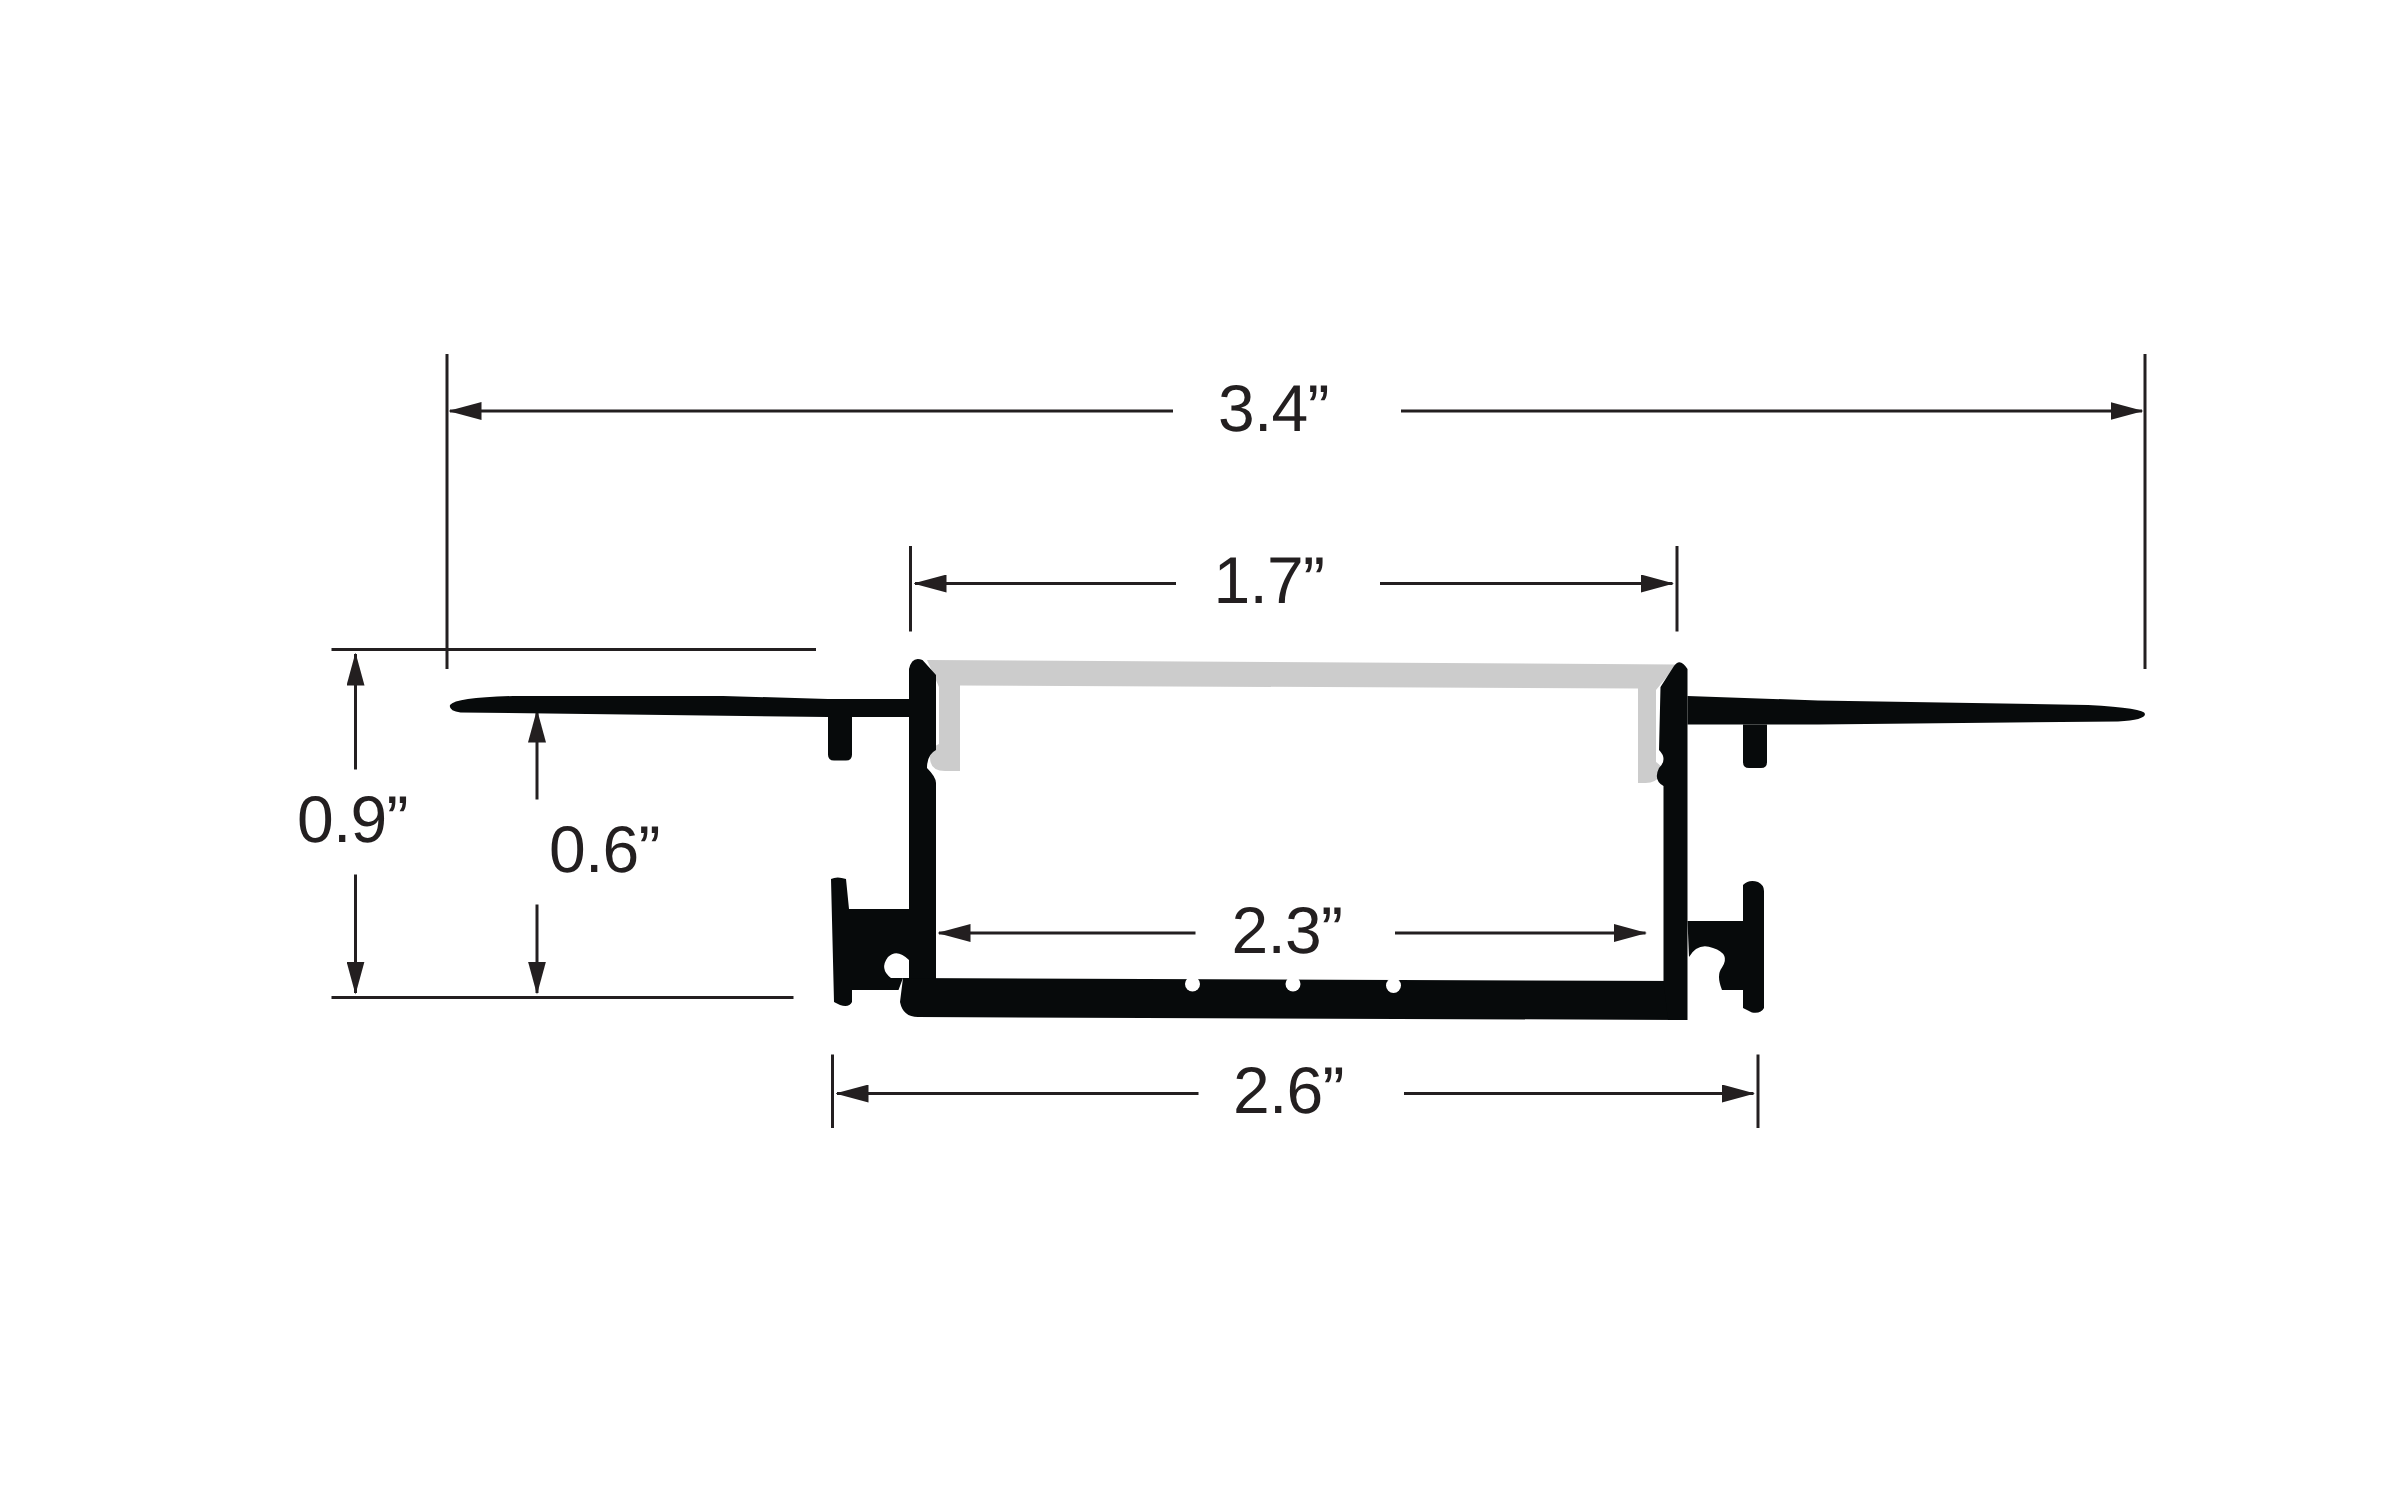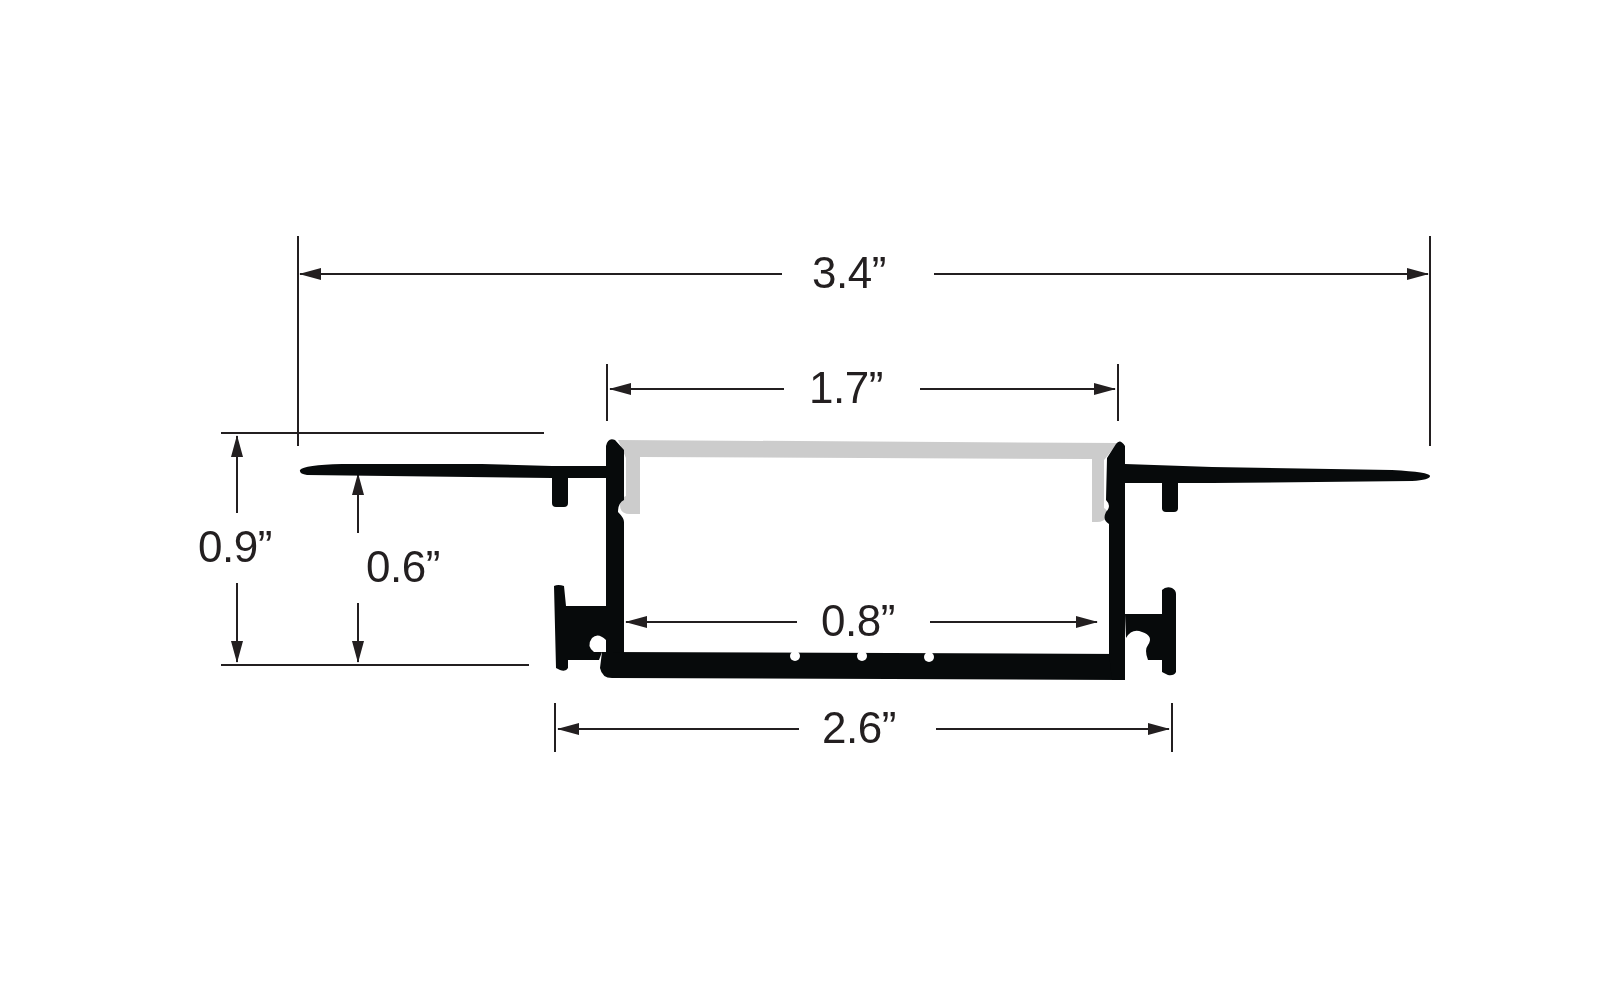--- a/index.html
+++ b/index.html
@@ -102,17 +102,17 @@
     <g fill="#ffffff">
       <circle cx="783" cy="656" r="5"></circle>
       <circle cx="850" cy="656" r="5"></circle>
       <circle cx="917" cy="657" r="5"></circle>
     </g>
   </svg>
 
   
   <div class="dim-label" style="left:800px; top:251px;">3.4”</div>
   <div class="dim-label" style="left:797px; top:366px;">1.7”</div>
-  <div class="dim-label" style="left:809px; top:599px;">0.8”</div>
+  <div class="dim-label" style="left:809px; top:599px;">2.3”</div>
   <div class="dim-label" style="left:810px; top:706px;">2.6”</div>
   <div class="dim-label" style="left:186px; top:525px;">0.9”</div>
   <div class="dim-label" style="left:307px; top:545px;margin-left:47px;">0.6”</div>
 </div>
 
 </body></html>

